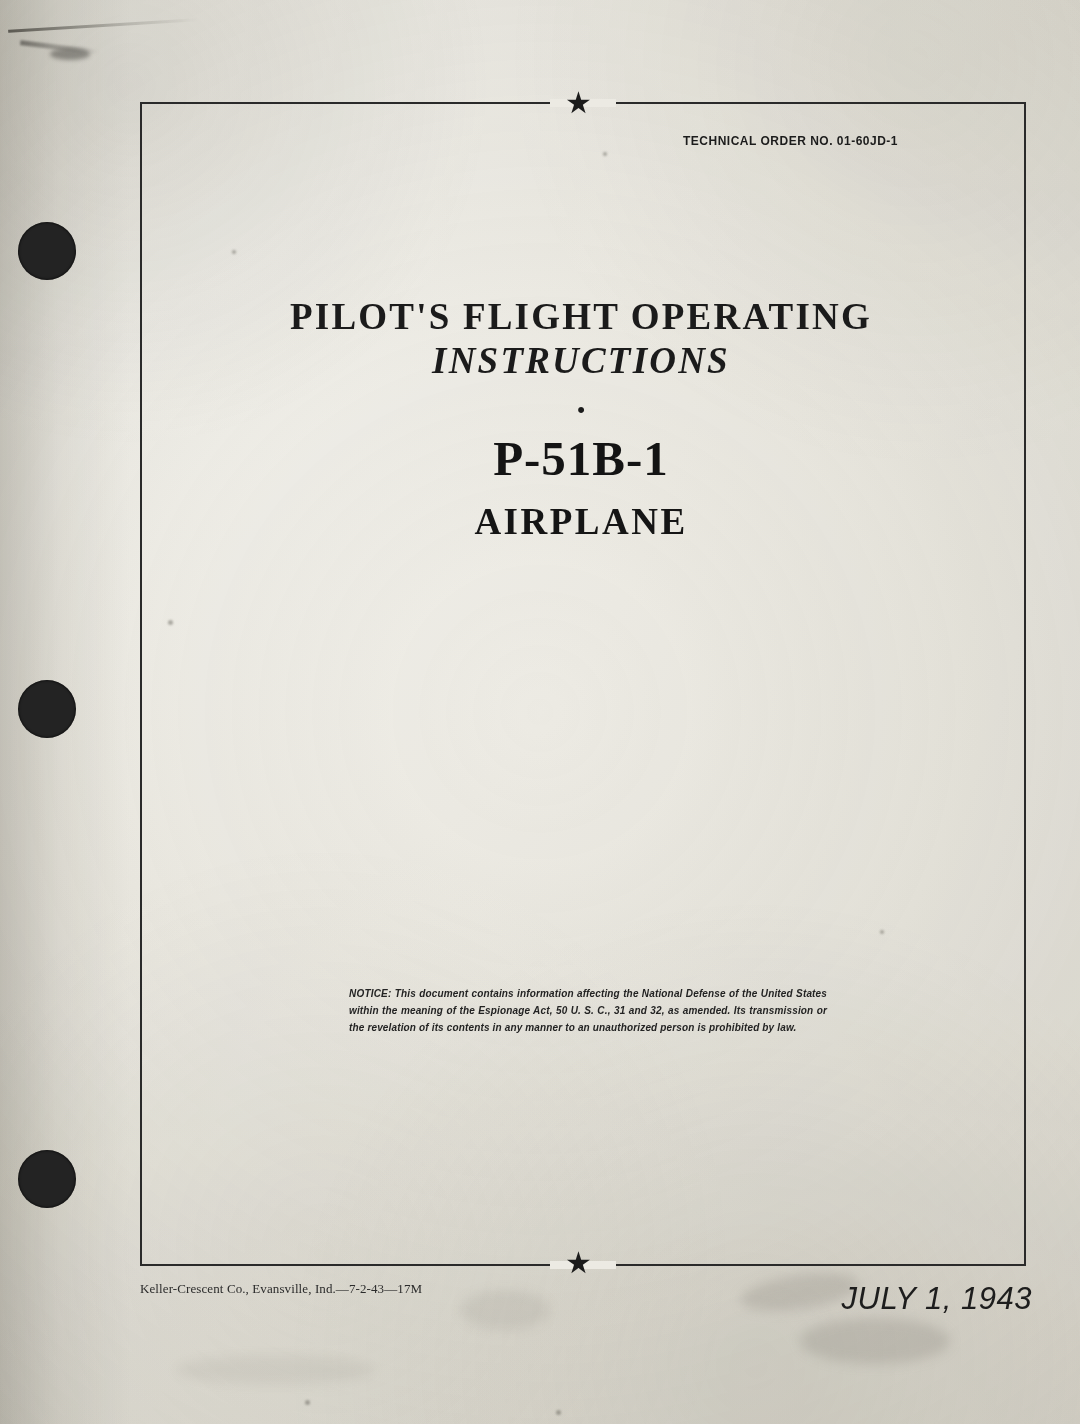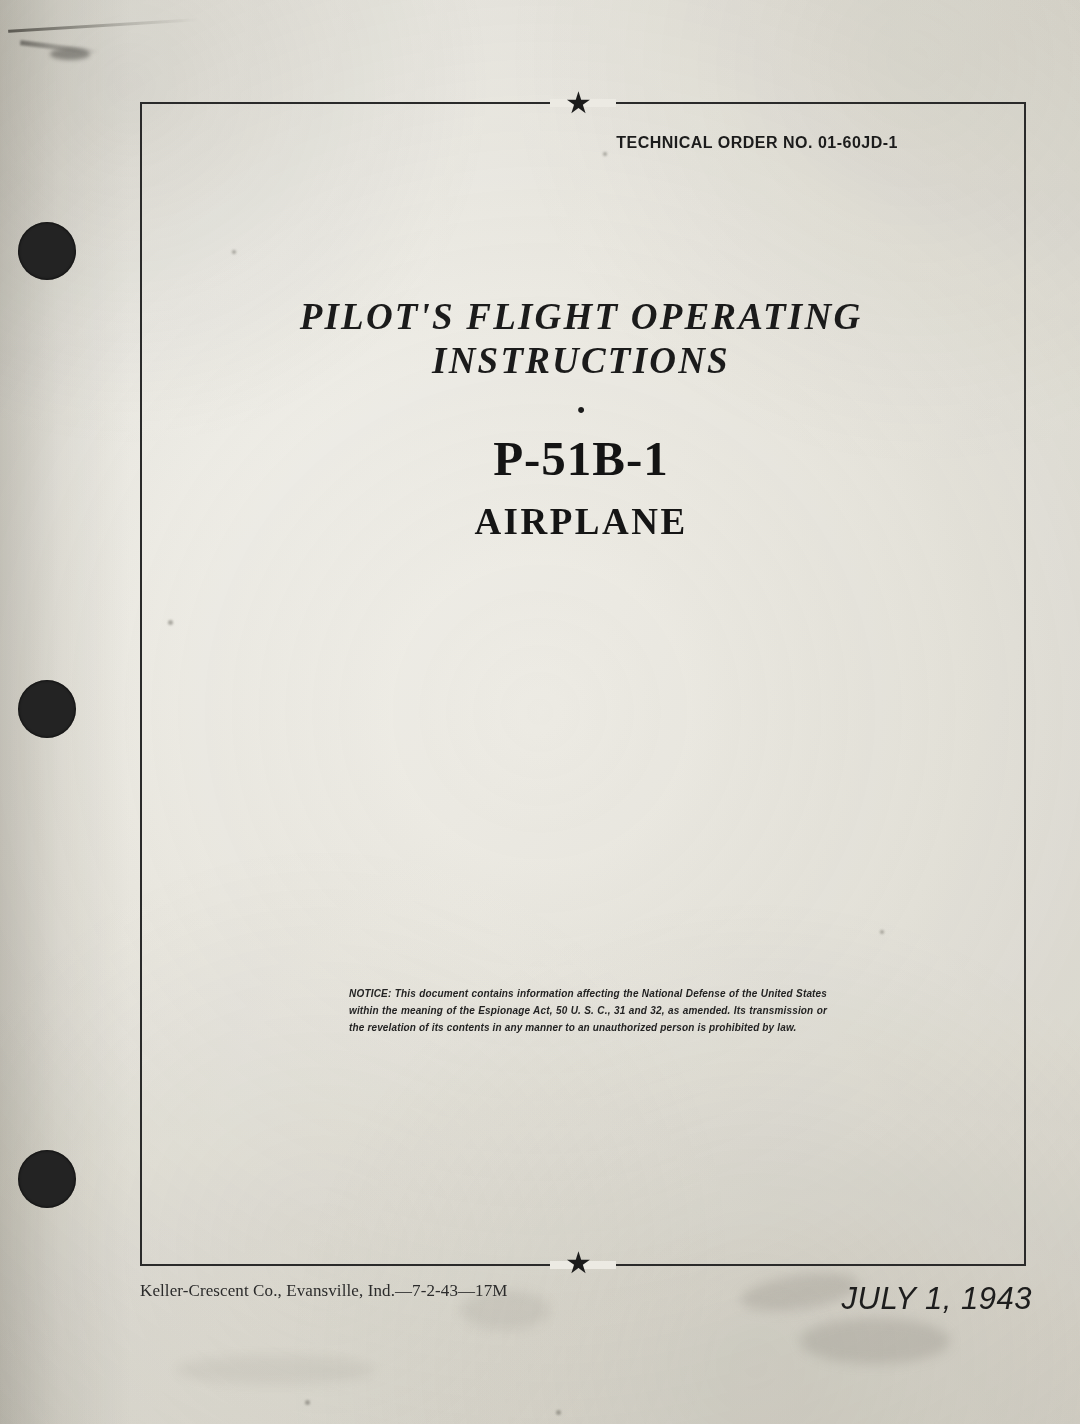--- a/index.html
+++ b/index.html
@@ -147,38 +147,37 @@
     color: #262626;
     line-height: 1.45;
   }
   .hdr-right {
     position: absolute;
     right: 182px;
     top: 134px;
     z-index: 4;
     font-family: "Liberation Sans", sans-serif;
     font-weight: bold;
-    font-size: 16px;
+    font-size: 12px;
     letter-spacing: 0.5px;
     color: #1c1c1c;
     white-space: nowrap;
   }
 
   
   .titleblock {
     position: absolute;
     left: 140px;
     width: 882px;
     top: 296px;
     text-align: center;
     z-index: 4;
   }
   .t-line1 {
     font-family: "Liberation Serif", serif;
-    font-style: italic;
     font-weight: bold;
     font-size: 37px;
     letter-spacing: 2.2px;
     color: #1b1b1b;
     line-height: 1.12;
   }
   .t-line2 {
     font-family: "Liberation Serif", serif;
     font-style: italic;
     font-weight: bold;
@@ -229,21 +228,21 @@
   }
   .notice .lead { letter-spacing: 0.2px; }
 
   
   .printer {
     position: absolute;
     left: 140px;
     top: 1281px;
     z-index: 4;
     font-family: "Liberation Serif", serif;
-    font-size: 17px;
+    font-size: 13px;
     color: #2b2b2b;
     letter-spacing: 0.1px;
   }
   .date {
     position: absolute;
     right: 48px;
     top: 1281px;
     z-index: 4;
     font-family: Liberation Sans, sans-serif;
     font-style: italic;

